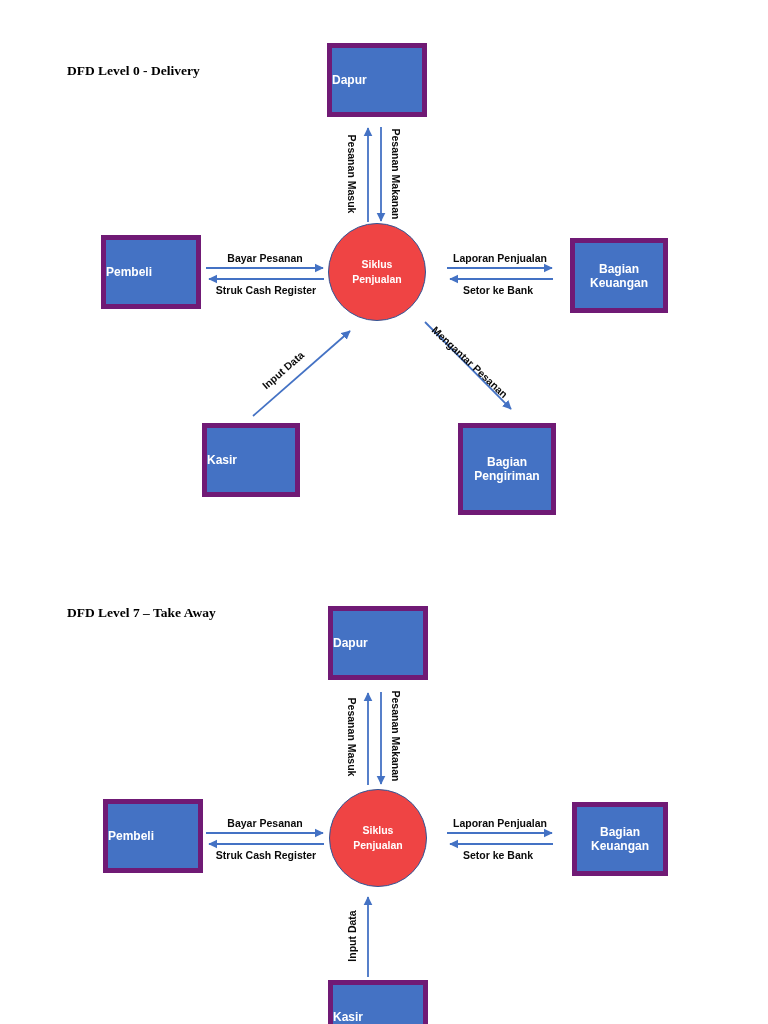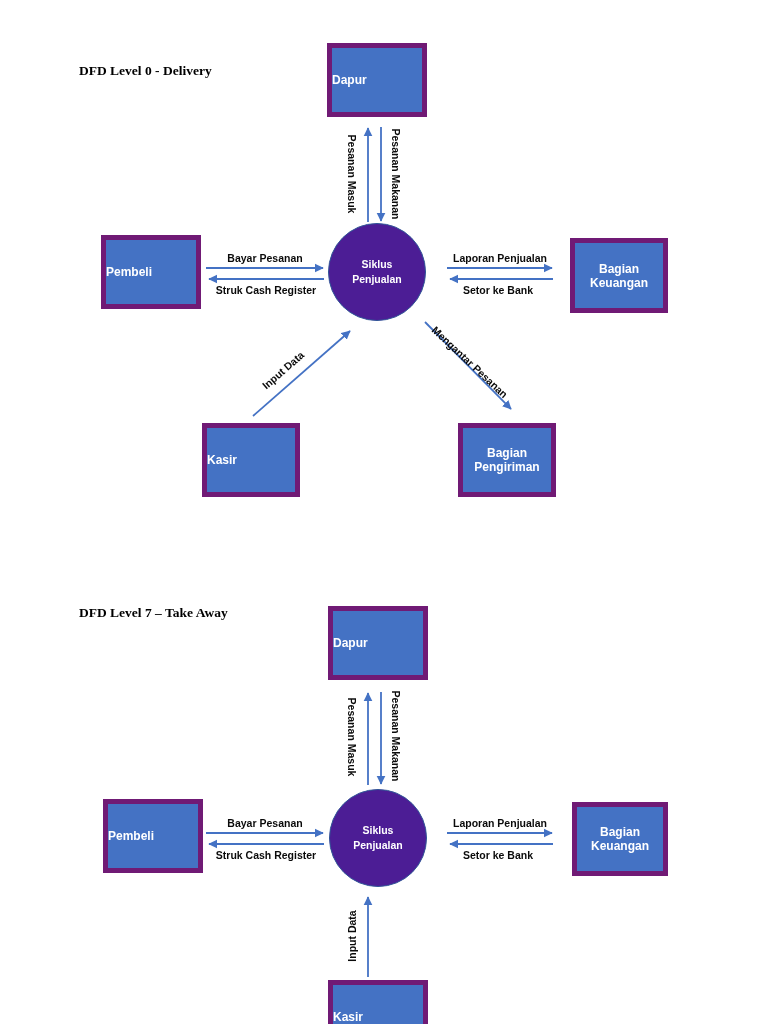--- a/index.html
+++ b/index.html
@@ -2,29 +2,29 @@
 <html><head>
 <meta charset="utf-8">
 <style>
   html,body{margin:0;padding:0;background:#fff;}
   #page{
     position:relative;width:768px;height:1024px;background:#fff;
     overflow:hidden;font-family:"Liberation Sans",sans-serif;
   }
   .diagram-title{
     position:absolute;font-family:"Liberation Serif",serif;
-    font-weight:bold;font-size:13.5px;color:#000;white-space:nowrap;margin-left:12px;
+    font-weight:bold;font-size:13.5px;color:#000;white-space:nowrap;
   }
   .box{
     position:absolute;background:#4472C4;border:5px solid #701a75;
     color:#fff;display:flex;align-items:center;
     font-size:12px;font-weight:600;text-align:center;box-sizing:border-box;
   }
   .process{
-    position:absolute;background:#4c1d95;border:1px solid #2F5597;
+    position:absolute;background:#ef4444;border:1px solid #2F5597;
     border-radius:50%;color:#fff;display:flex;align-items:center;justify-content:center;
     font-size:10.5px;font-weight:600;text-align:center;box-sizing:border-box;
   }
   .process .ptxt{display:block;width:62px;line-height:1.45;}
   .lbl{
     position:absolute;font-size:10.5px;font-weight:700;color:#0a0a0a;
     white-space:nowrap;transform:translate(-50%,-50%);
   }
   .lbl.rot90 {transform:translate(-50%,-50%) rotate(90deg);}
   .lbl.rotm90{transform:translate(-50%,-50%) rotate(-90deg);}
@@ -78,21 +78,21 @@
     </div>
 
     <div class="box" style="left:570px;top:238px;width:98px;height:75px;">
       <span>Bagian Keuangan</span>
     </div>
 
     <div class="box" style="left:202px;top:423px;width:98px;height:74px;">
       <span>Kasir</span>
     </div>
 
-    <div class="box" style="left:458px;top:423px;width:98px;height:74px;">
+    <div class="box" style="left:458px;top:423px;width:98px;height:92px;">
       <span>Bagian Pengiriman</span>
     </div>
 
     <div class="lbl rot90" style="left:352px;top:174px;">Pesanan Masuk</div>
     <div class="lbl rot90" style="left:396px;top:174px;">Pesanan Makanan</div>
     <div class="lbl" style="left:265px;top:258px;">Bayar Pesanan</div>
     <div class="lbl" style="left:266px;top:290px;">Struk Cash Register</div>
     <div class="lbl" style="left:500px;top:258px;">Laporan Penjualan</div>
     <div class="lbl" style="left:498px;top:290px;">Setor ke Bank</div>
     <div class="lbl rotm41" style="left:283px;top:370px;">Input Data</div>

